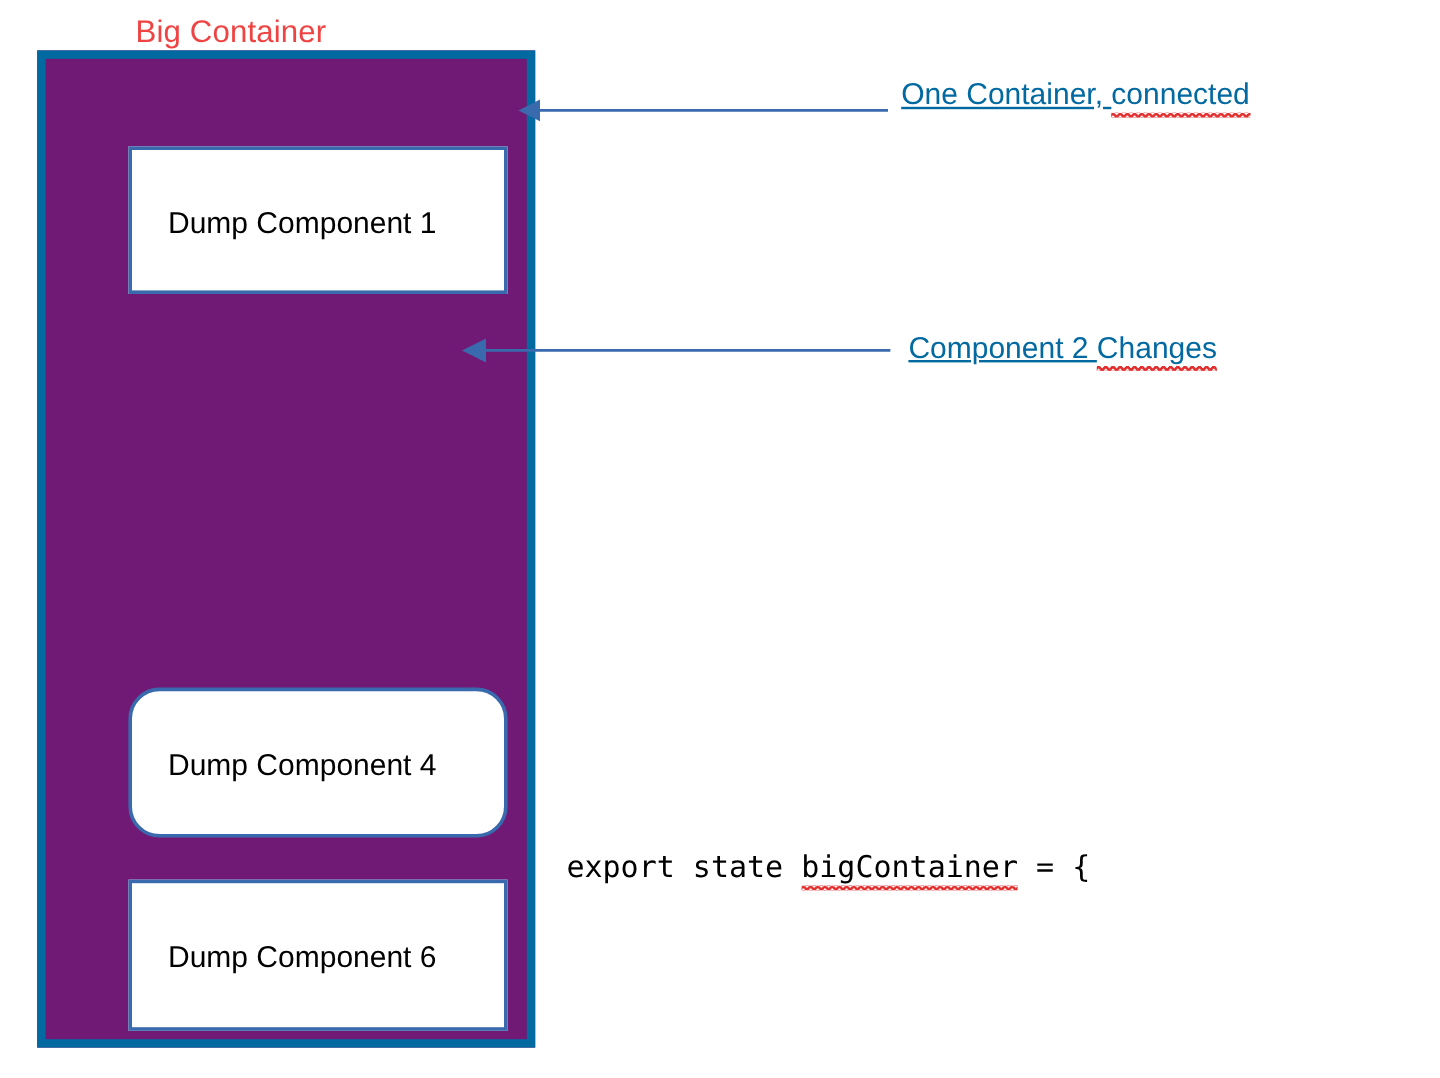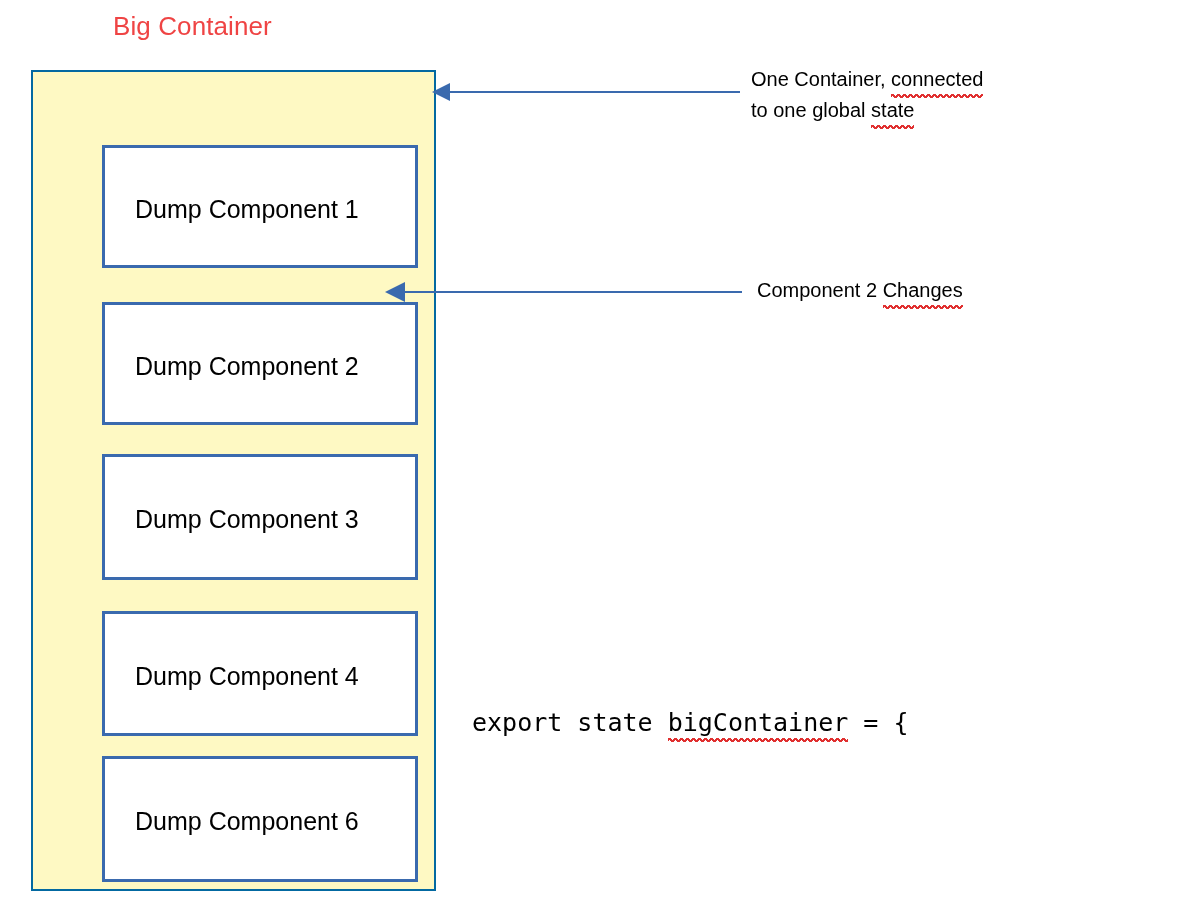--- a/index.html
+++ b/index.html
@@ -16,24 +16,23 @@
     color: #000000;
   }
 
   
   #big-container {
     position: absolute;
     left: 31px;
     top: 42px;
     width: 401px;    
     height: 817px;
-    border: 2px solid #0369a1;
+    border: 7px solid #0369a1;
     box-sizing: content-box;
-    background: #fef9c3;
-    margin-top: 28px;
+    background: #701a75;
   }
   #big-container-title {
     position: absolute;
     left: 113px;
     top: 11px;
     font-size: 26px;
     line-height: 30px;
     letter-spacing: 0.1px;
     white-space: nowrap;
     color: #ef4444;
@@ -59,42 +58,43 @@
 
   #dump-box-1 { top: 73px;  height: 117px; }
   #dump-box-1 .dump-label { top: 47px; }
 
   #dump-box-2 { top: 230px; height: 117px; }
   #dump-box-2 .dump-label { top: 47px; }
 
   #dump-box-3 { top: 382px; height: 120px; }
   #dump-box-3 .dump-label { top: 48px; }
 
-  #dump-box-4 { top: 539px; height: 119px; }
+  #dump-box-4 { top: 524px; height: 119px; border-radius: 26px; }
   #dump-box-4 .dump-label { top: 48px; }
 
   #dump-box-5 { top: 684px; height: 120px; }
   #dump-box-5 .dump-label { top: 48px; }
 
   
   .connector-svg {
     position: absolute;
     overflow: visible;
     pointer-events: none;
   }
   #connector-one-container { left: 420px; top: 70px;  width: 330px; height: 45px; }
   #connector-component-2   { left: 375px; top: 270px; width: 375px; height: 45px; }
 
   
   .annotation {
     position: absolute;
-    font-size: 20px;
+    font-size: 25px;
     line-height: 31px;
-    color: #000000;
+    color: #0369a1;
     white-space: nowrap;
+    text-decoration: underline;
   }
   #annotation-one-container { left: 751px; top: 64px; }
   #annotation-component-2   { left: 757px; top: 275px; }
 
   
   .squiggle {
     position: relative;
     display: inline-block;
   }
   .squiggle::after {
@@ -130,27 +130,21 @@
 <body>
 
 <div id="big-container-title">Big Container</div>
 
 <div id="big-container">
 
   <div class="dump-box" id="dump-box-1">
     <span class="dump-label">Dump Component 1</span>
   </div>
 
-  <div class="dump-box" id="dump-box-2">
-    <span class="dump-label">Dump Component 2</span>
-  </div>
 
-  <div class="dump-box" id="dump-box-3">
-    <span class="dump-label">Dump Component 3</span>
-  </div>
 
   <div class="dump-box" id="dump-box-4">
     <span class="dump-label">Dump Component 4</span>
   </div>
 
   <div class="dump-box" id="dump-box-5">
     <span class="dump-label">Dump Component 6</span>
   </div>
 
 </div>
@@ -162,23 +156,20 @@
 
 <svg class="connector-svg" id="connector-component-2" viewBox="0 0 375 45" width="375" height="45">
   <line x1="367" y1="22" x2="28" y2="22" stroke="#3a6aae" stroke-width="2.2"></line>
   <polygon points="10,22 30,12 30,32" fill="#3a6aae"></polygon>
 </svg>
 
 <div class="annotation" id="annotation-one-container">
   <div>
     <span>One Container, </span><span class="squiggle">connected</span>
   </div>
-  <div>
-    <span>to one global </span><span class="squiggle">state</span>
-  </div>
 </div>
 
 <div class="annotation" id="annotation-component-2">
   <span>Component 2 </span><span class="squiggle">Changes</span>
 </div>
 
 <div id="code-block">
   <span class="code-line"><span>export state </span><span class="squiggle">bigContainer</span><span> = {</span></span>
   
   

